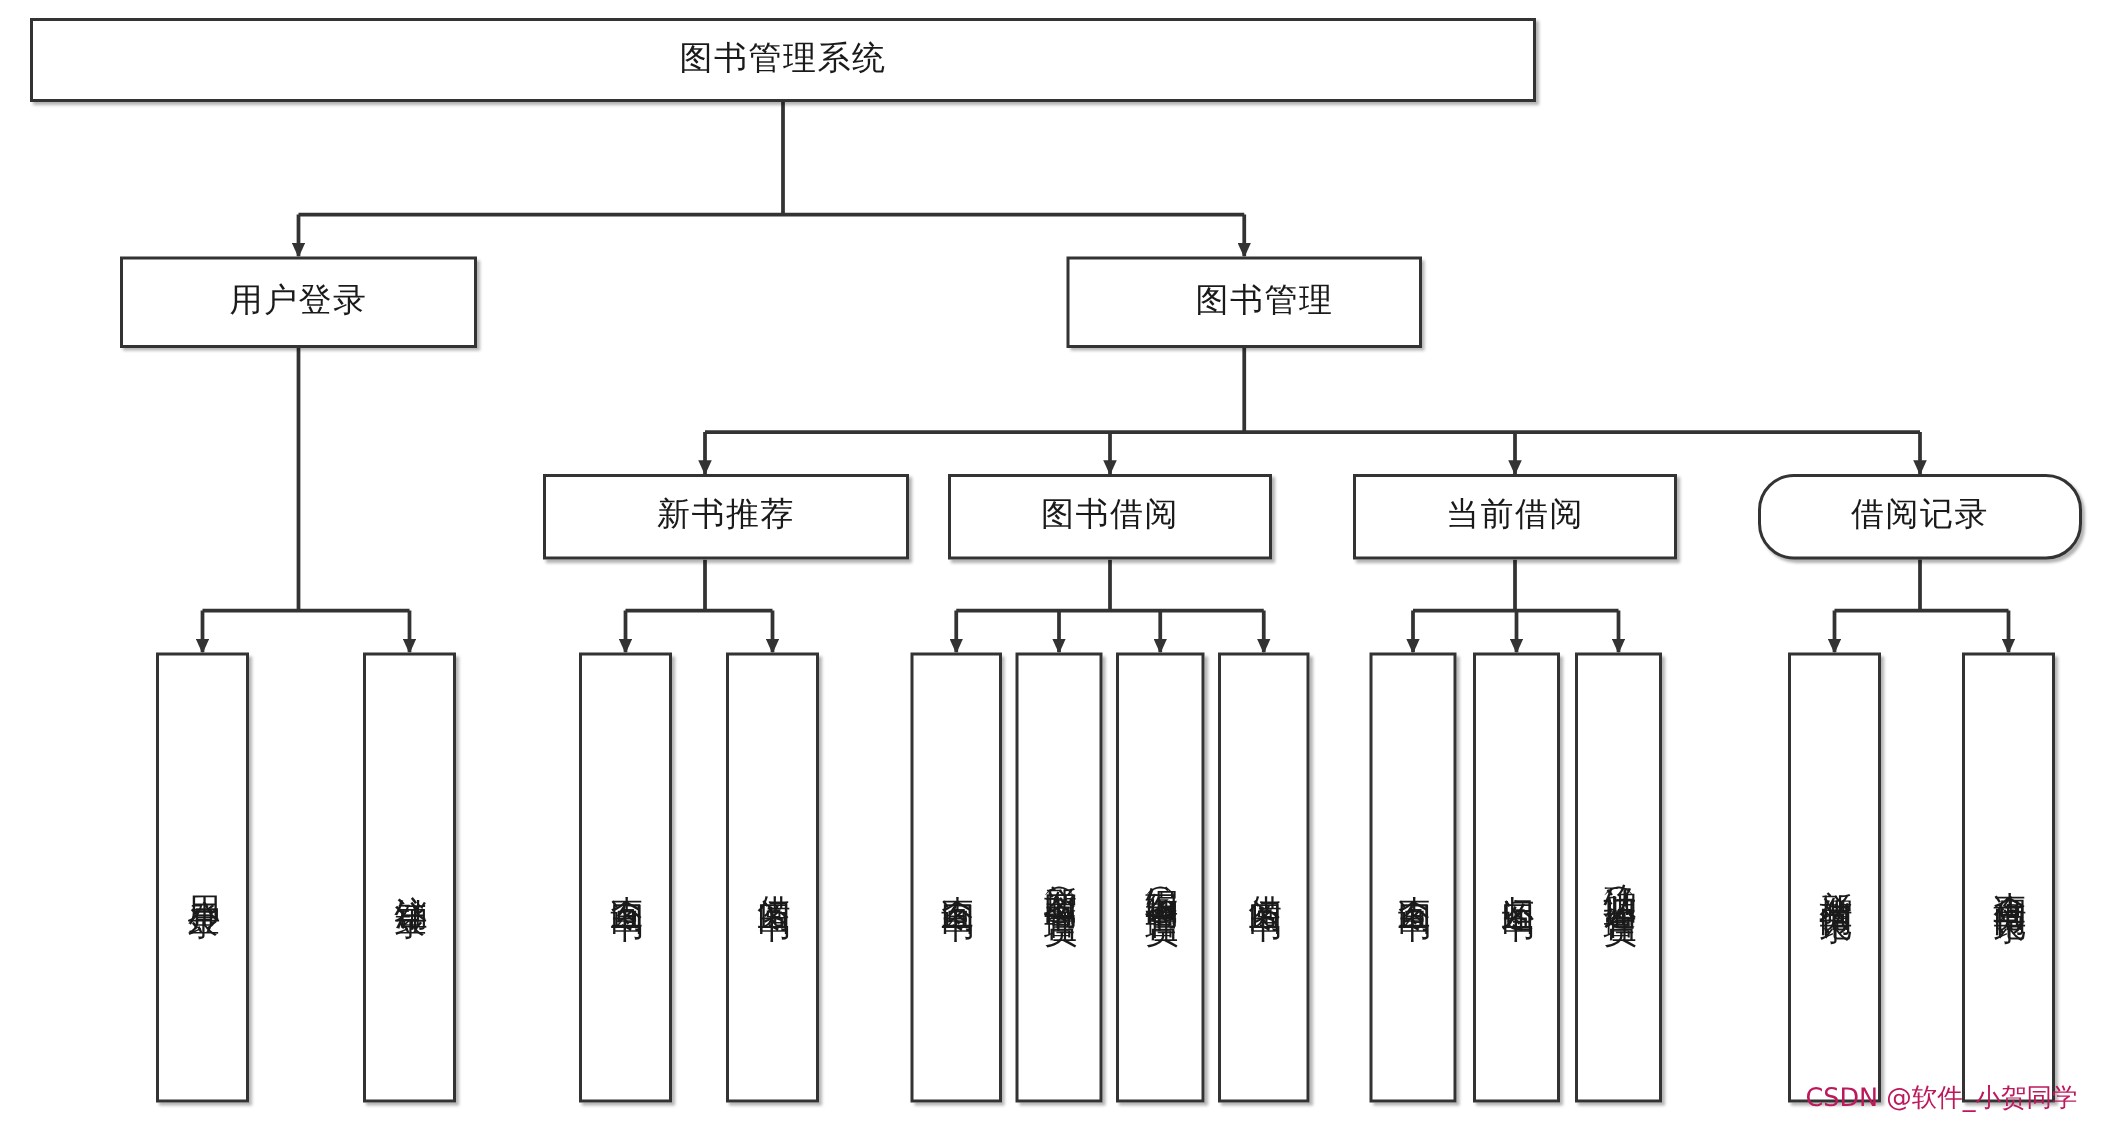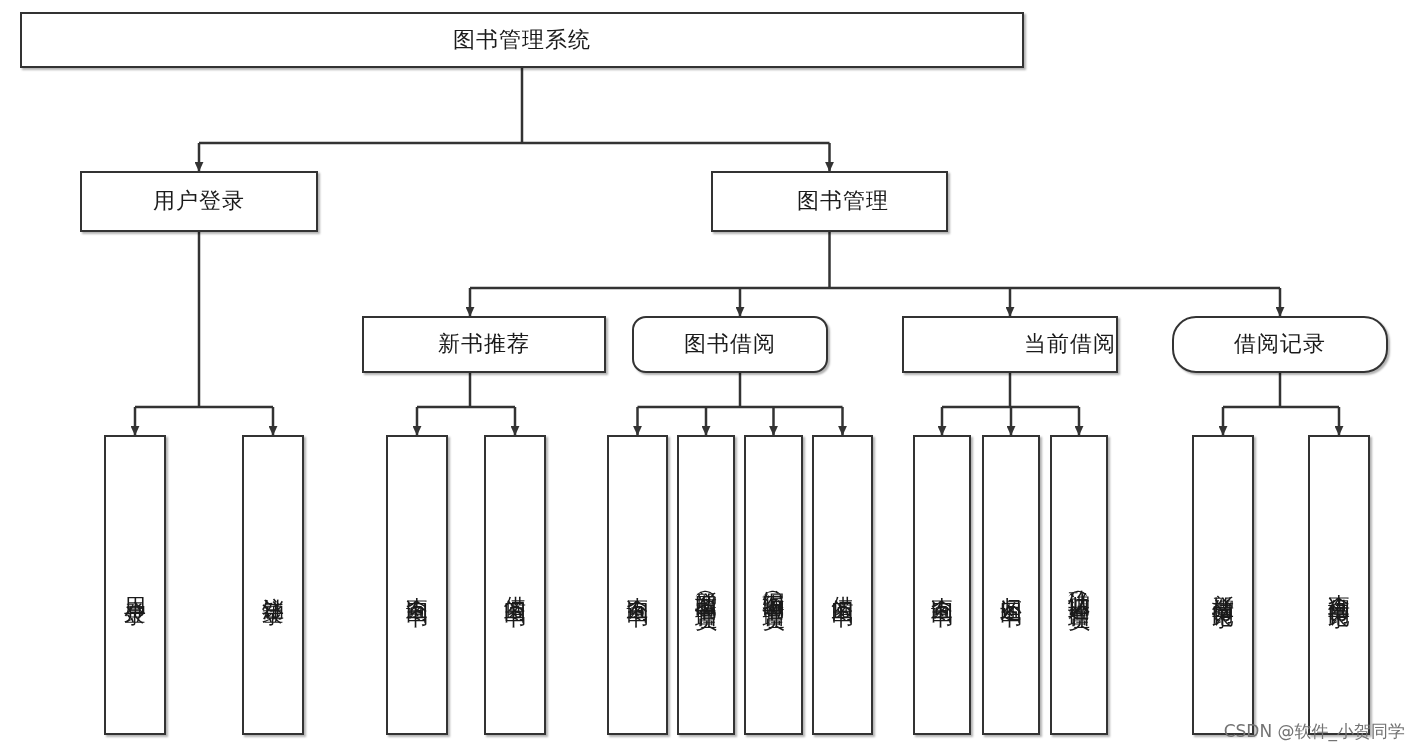--- a/index.html
+++ b/index.html
@@ -53,24 +53,24 @@
     padding: 6px 0;
     text-align: center;
   }
   .node.vertical .label {
     writing-mode: vertical-rl;
     text-orientation: upright;
     display: block;
   }
   .watermark {
     position: absolute;
-    right: 0;
+    right: 20px;
     bottom: 4px;
     font-size: 17px;
-    color: #737373;
+    color: #be185d;
     white-space: nowrap;
     z-index: 5;
     font-family: "DejaVu Sans", "Liberation Sans", sans-serif;
   }
 </style>
 </head>
 <body>
 
 <div id="diagram-root">
 
@@ -124,24 +124,24 @@
   <div class="node horizontal" style="left: 80px; top: 171px; width: 238px; height: 61px;">
     <span class="label">用户登录</span>
   </div>
   <div class="node horizontal" style="left: 711px; top: 171px; width: 237px; height: 61px; padding-left: 27px;">
     <span class="label">图书管理</span>
   </div>
 
   <div class="node horizontal" style="left: 362px; top: 316px; width: 244px; height: 57px;">
     <span class="label">新书推荐</span>
   </div>
-  <div class="node horizontal" style="left: 632px; top: 316px; width: 196px; height: 57px; border-radius: 14px;">
+  <div class="node horizontal" style="left: 632px; top: 316px; width: 216px; height: 57px;">
     <span class="label">图书借阅</span>
   </div>
-  <div class="node horizontal" style="left: 902px; top: 316px; width: 216px; height: 57px; justify-content: flex-end;">
+  <div class="node horizontal" style="left: 902px; top: 316px; width: 216px; height: 57px;">
     <span class="label">当前借阅</span>
   </div>
   <div class="node horizontal" style="left: 1172px; top: 316px; width: 216px; height: 57px; border-radius: 24px;">
     <span class="label">借阅记录</span>
   </div>
 
   <div class="node vertical" style="left: 104px; top: 435px; width: 62px; height: 300px;">
     <span class="label">用户登录</span>
   </div>
   <div class="node vertical" style="left: 242px; top: 435px; width: 62px; height: 300px;">

